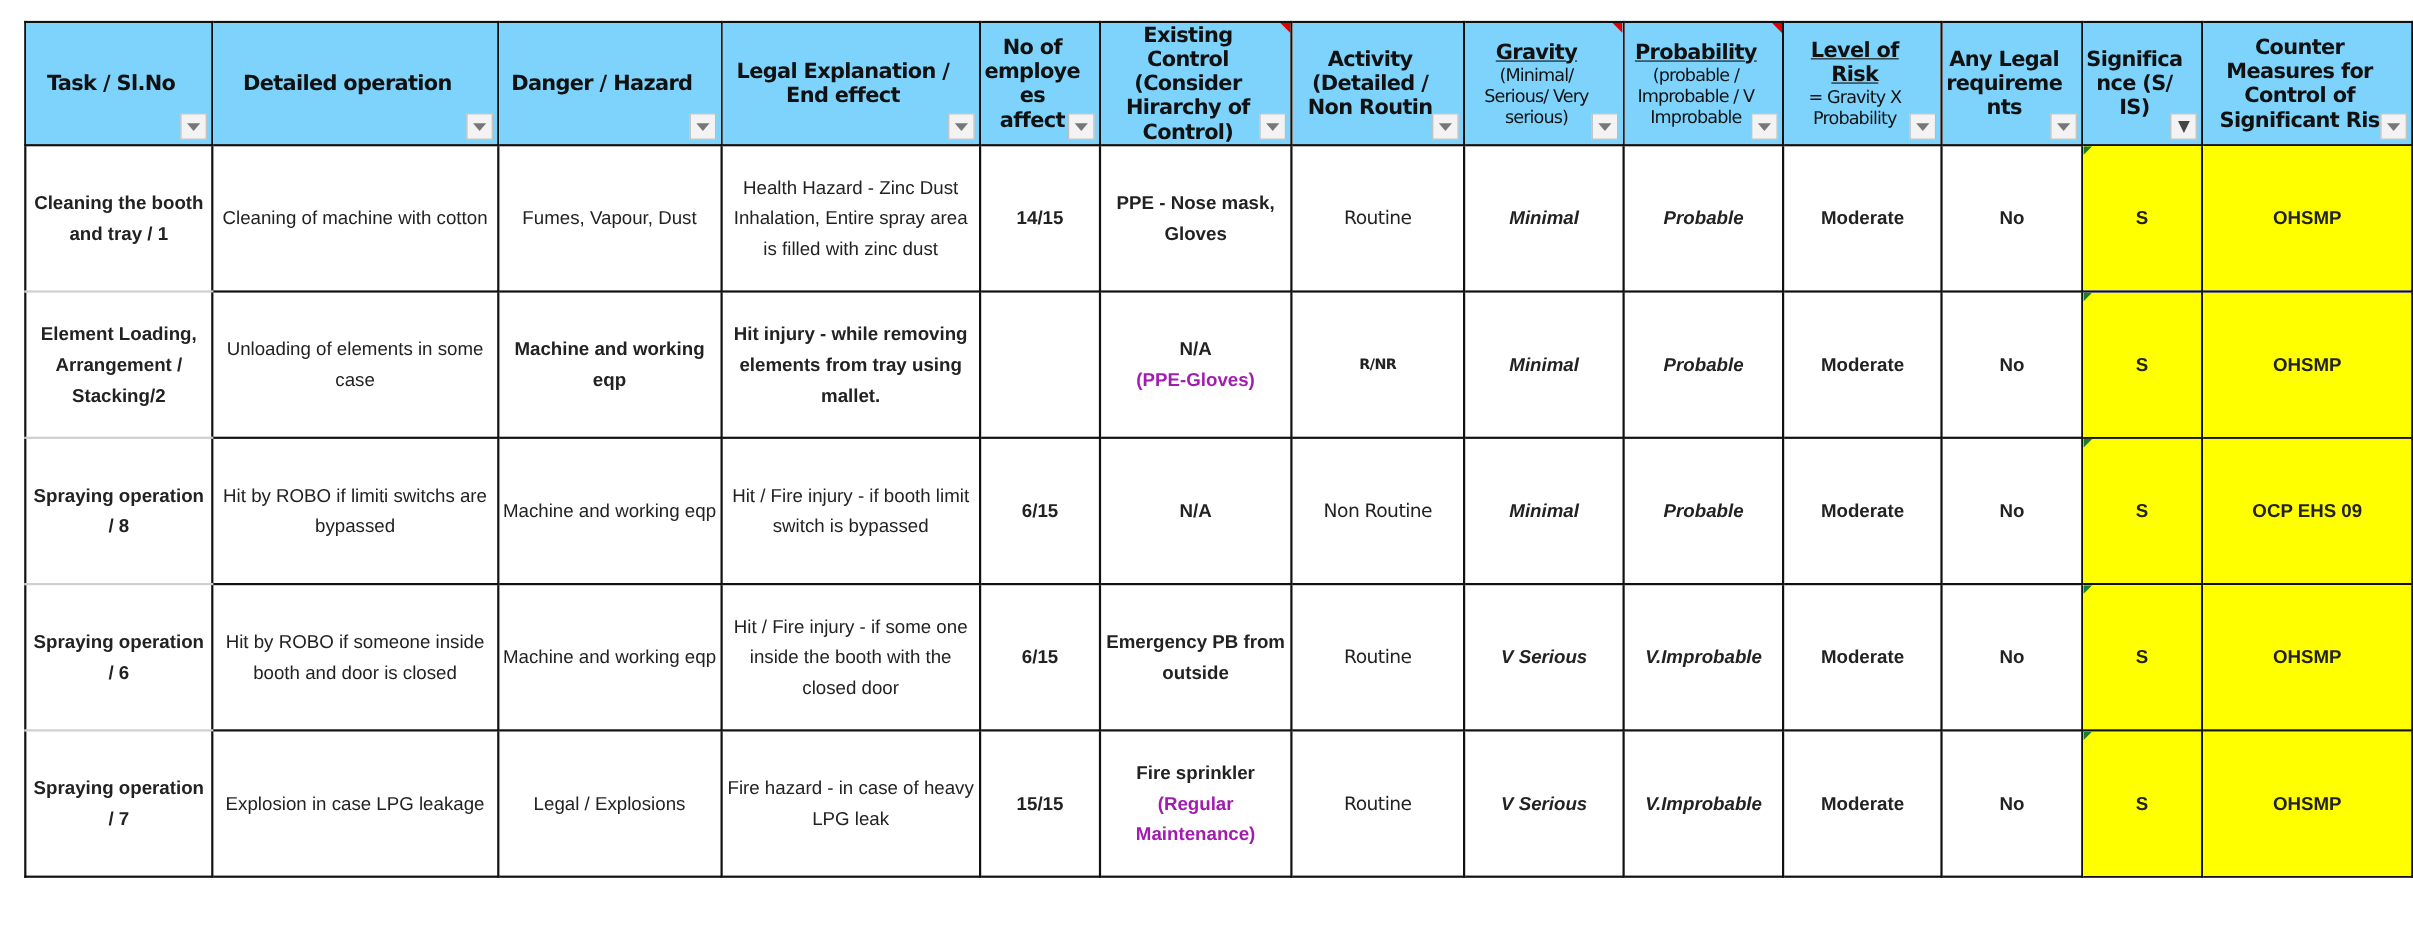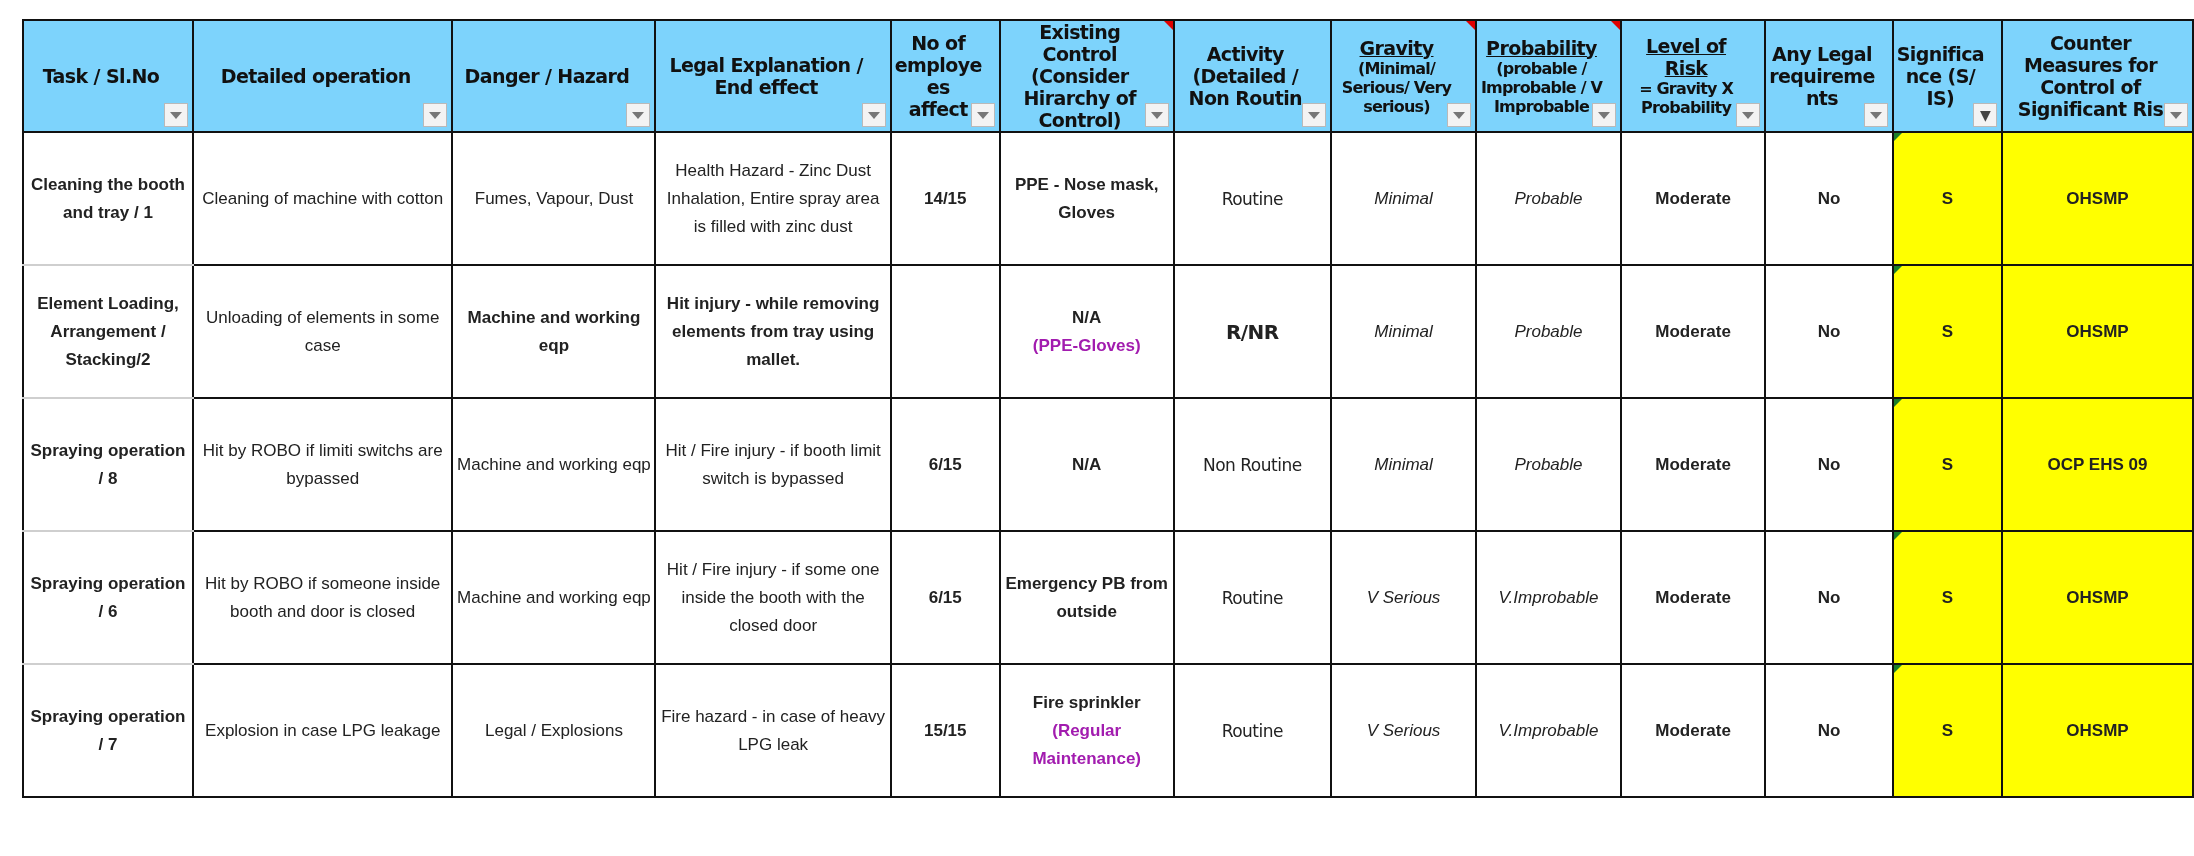--- a/index.html
+++ b/index.html
@@ -1,30 +1,30 @@
 <!DOCTYPE html>
 <html><head>
 <meta charset="utf-8">
 <style>
   html, body { margin: 0; padding: 0; background: #ffffff; }
   body { width: 2194px; height: 856px; position: relative; overflow: hidden; font-family: "Liberation Sans", "DejaVu Sans", sans-serif; }
   .sheet { position: absolute; left: 22px; top: 19px; }
   table.risk { border-collapse: collapse; table-layout: fixed; }
   table.risk th, table.risk td { border: 2px solid #111; text-align: center; vertical-align: middle; padding: 0 3px; position: relative; overflow: hidden; }
   table.risk th { background: #7dd3fc; height: 101px; font-weight: bold; font-size: 19px; line-height: 22px; color: #111; font-family: "DejaVu Sans", sans-serif; letter-spacing: -0.6px; }
-  table.risk th .sub { font-weight: bold; font-size: 16px; line-height: 19px; display:block; letter-spacing:-0.8px; }
+  table.risk th .sub { font-weight: normal; font-size: 16px; line-height: 19px; display:block; letter-spacing:-0.8px; }
   table.risk th .ul { text-decoration: underline; display:block; }
   table.risk td { height: 131px; font-size: 17px; line-height: 28px; color: #222; }
   table.risk td.task { font-weight: bold; border-top-color: #cfcfcf; border-bottom-color: #cfcfcf; }
   tr:first-child td.task { border-top-color:#111; }
   tr:last-child td.task { border-bottom-color:#111; }
   td.bold { font-weight: bold; }
-  td.italic { font-weight: normal; font-style: italic; }
+  td.italic { font-weight: bold; font-style: italic; }
   td.activity { font-family: "DejaVu Sans", sans-serif; font-size: 17px; letter-spacing:-0.5px; }
-  td.activity.strong { font-weight: bold; font-size: 20px; }
+  td.activity.strong { font-weight: bold; font-size: 13px; }
   td.yellow { background: #ffff00; }
   td.thick-left, th.thick-left { border-left: 3px solid #111; }
   .red { color: #a21caf; }
   .filter-btn { position: absolute; right: 4px; bottom: 4px; width: 24px; height: 24px; background: #f3f3f3; border: 1px solid #b9b9b9; box-sizing: border-box; display: flex; align-items: center; justify-content: center; cursor: pointer; }
   .filter-btn .tri { width: 0; height: 0; border-left: 6px solid transparent; border-right: 6px solid transparent; border-top: 7px solid #777; }
   .filter-btn .funnel { font-size: 14px; color: #444; line-height: 1; }
   .comment-mark { position: absolute; right: 0; top: 0; width: 0; height: 0; border-left: 9px solid transparent; border-top: 9px solid #e00000; }
   .green-mark { position: absolute; left: 0; top: 0; width: 0; height: 0; border-right: 8px solid transparent; border-top: 8px solid #1a7f2a; }
   .hdr-text { display: block; padding-right: 14px; }
 </style>

